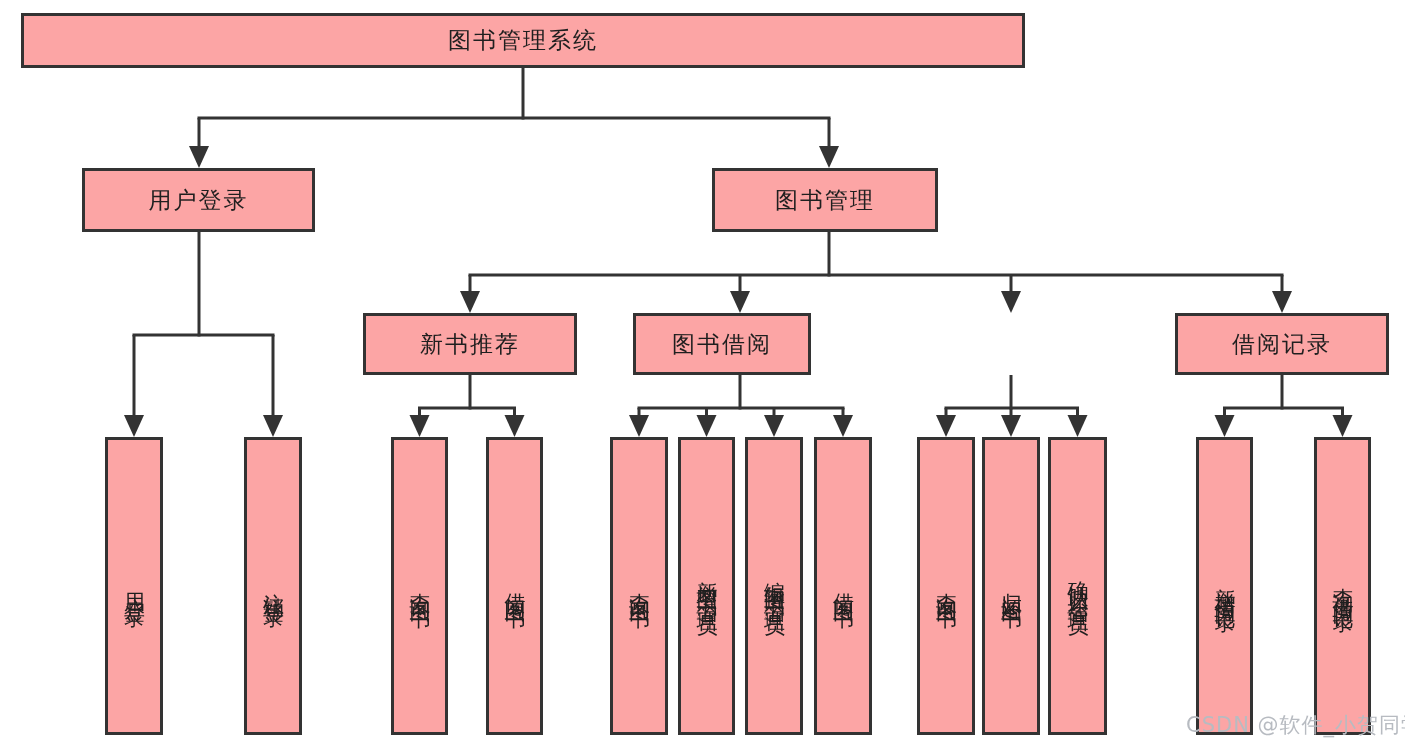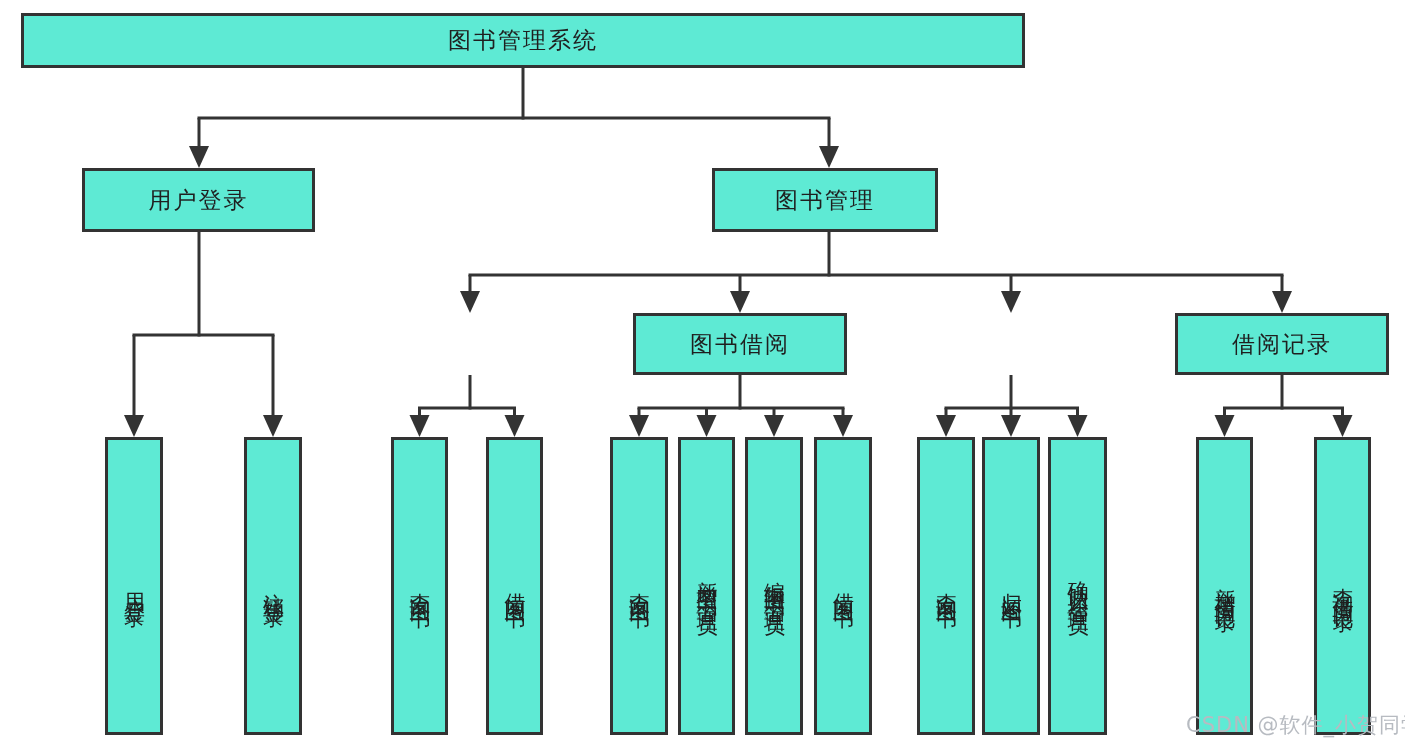--- a/index.html
+++ b/index.html
@@ -13,21 +13,21 @@
     width: 1405px; height: 747px;
     background: #ffffff;
   }
   .connectors {
     position: absolute; left: 0; top: 0;
     width: 1405px; height: 747px;
     z-index: 0;
   }
   .node {
     position: absolute;
-    background: #5eead4;
+    background: #fca5a5;
     border: 3px solid #333333;
     display: flex;
     align-items: center;
     justify-content: center;
     color: #1f1f1f;
     font-size: 23px;
     letter-spacing: 2px;
     z-index: 1;
     text-align: center;
     white-space: nowrap;
@@ -125,21 +125,22 @@
       <polygon points="1214.5,415 1234.5,415 1224.5,437"></polygon>
       <polygon points="1332.5,415 1352.5,415 1342.5,437"></polygon>
     </g>
   </svg>
 
   <div class="node" style="left:21px; top:13px; width:1004px; height:55px;">图书管理系统</div>
 
   <div class="node hbox" style="left:82px; top:168px; width:233px;">用户登录</div>
   <div class="node hbox" style="left:712px; top:168px; width:226px;">图书管理</div>
 
-  <div class="node" style="left:633px; top:313px; width:214px; height:62px;">图书借阅</div>
+  <div class="node" style="left:363px; top:313px; width:214px; height:62px;">新书推荐</div>
+  <div class="node" style="left:633px; top:313px; width:178px; height:62px;">图书借阅</div>
   <div class="node" style="left:1175px; top:313px; width:214px; height:62px;">借阅记录</div>
 
   <div class="node vbox" style="left:105px; width:58px;">用户登录</div>
   <div class="node vbox" style="left:244px; width:58px;">注销登录</div>
   <div class="node vbox" style="left:391px; width:57px;">查询图书</div>
   <div class="node vbox" style="left:486px; width:57px;">借阅图书</div>
   <div class="node vbox" style="left:610px; width:58px;">查询图书</div>
   <div class="node vbox" style="left:678px; width:57px;">新增图书（管理员）</div>
   <div class="node vbox" style="left:745px; width:58px;">编辑图书（管理员）</div>
   <div class="node vbox" style="left:814px; width:58px;">借阅图书</div>

